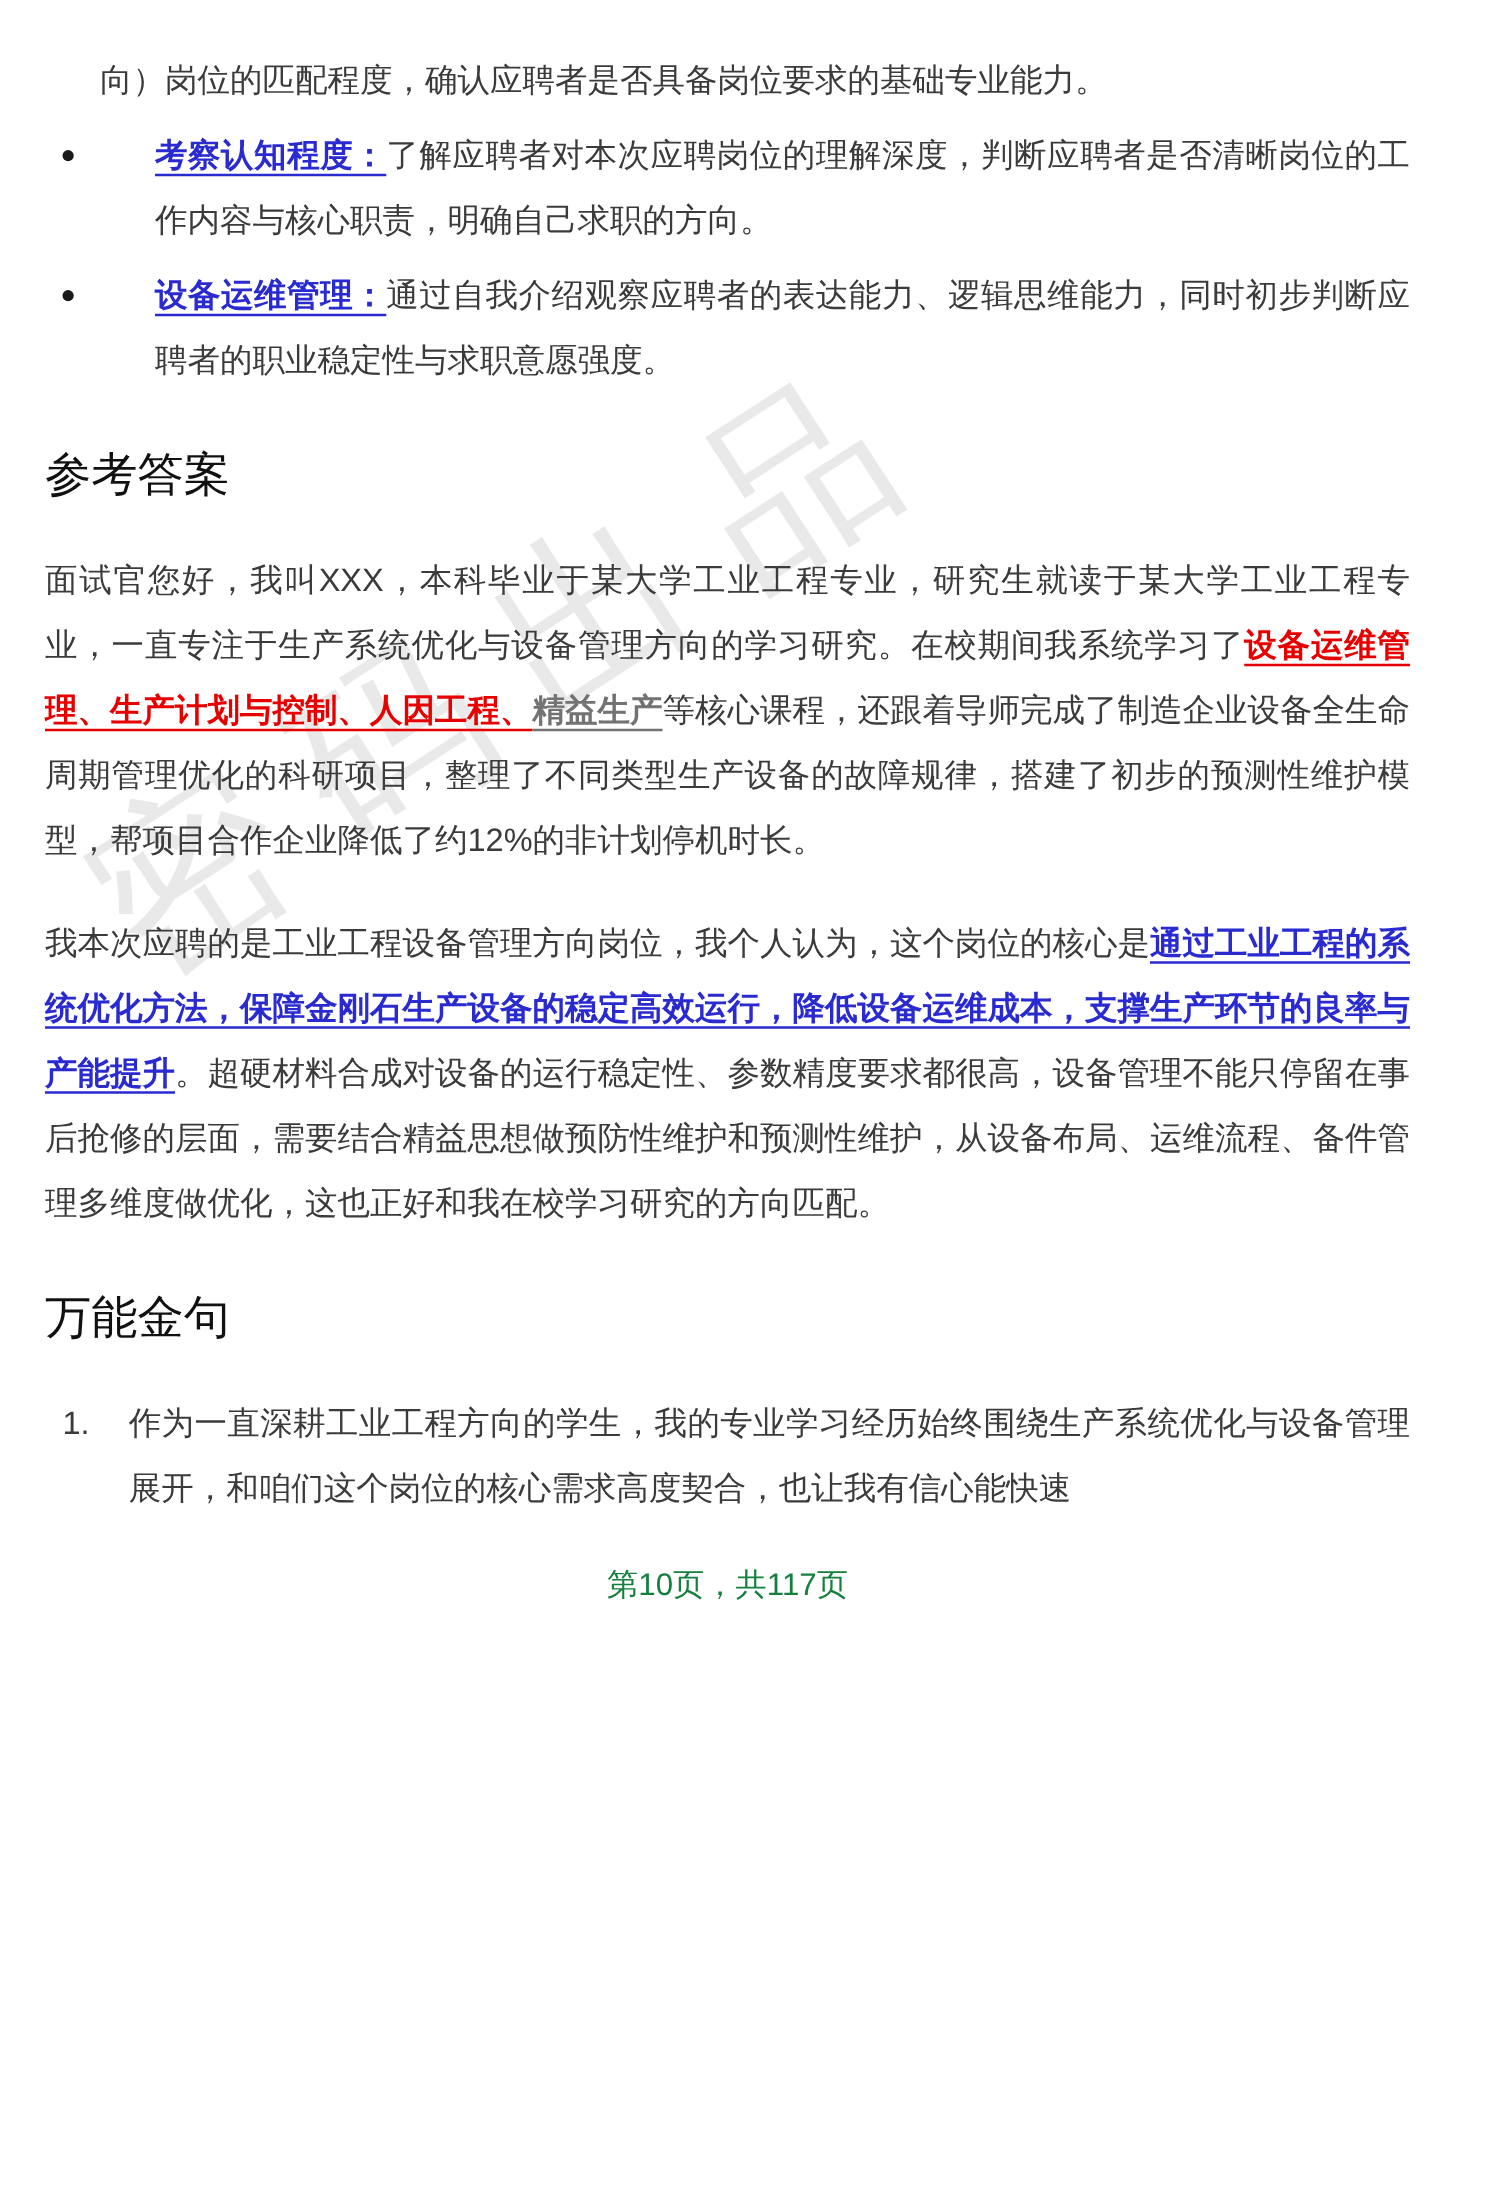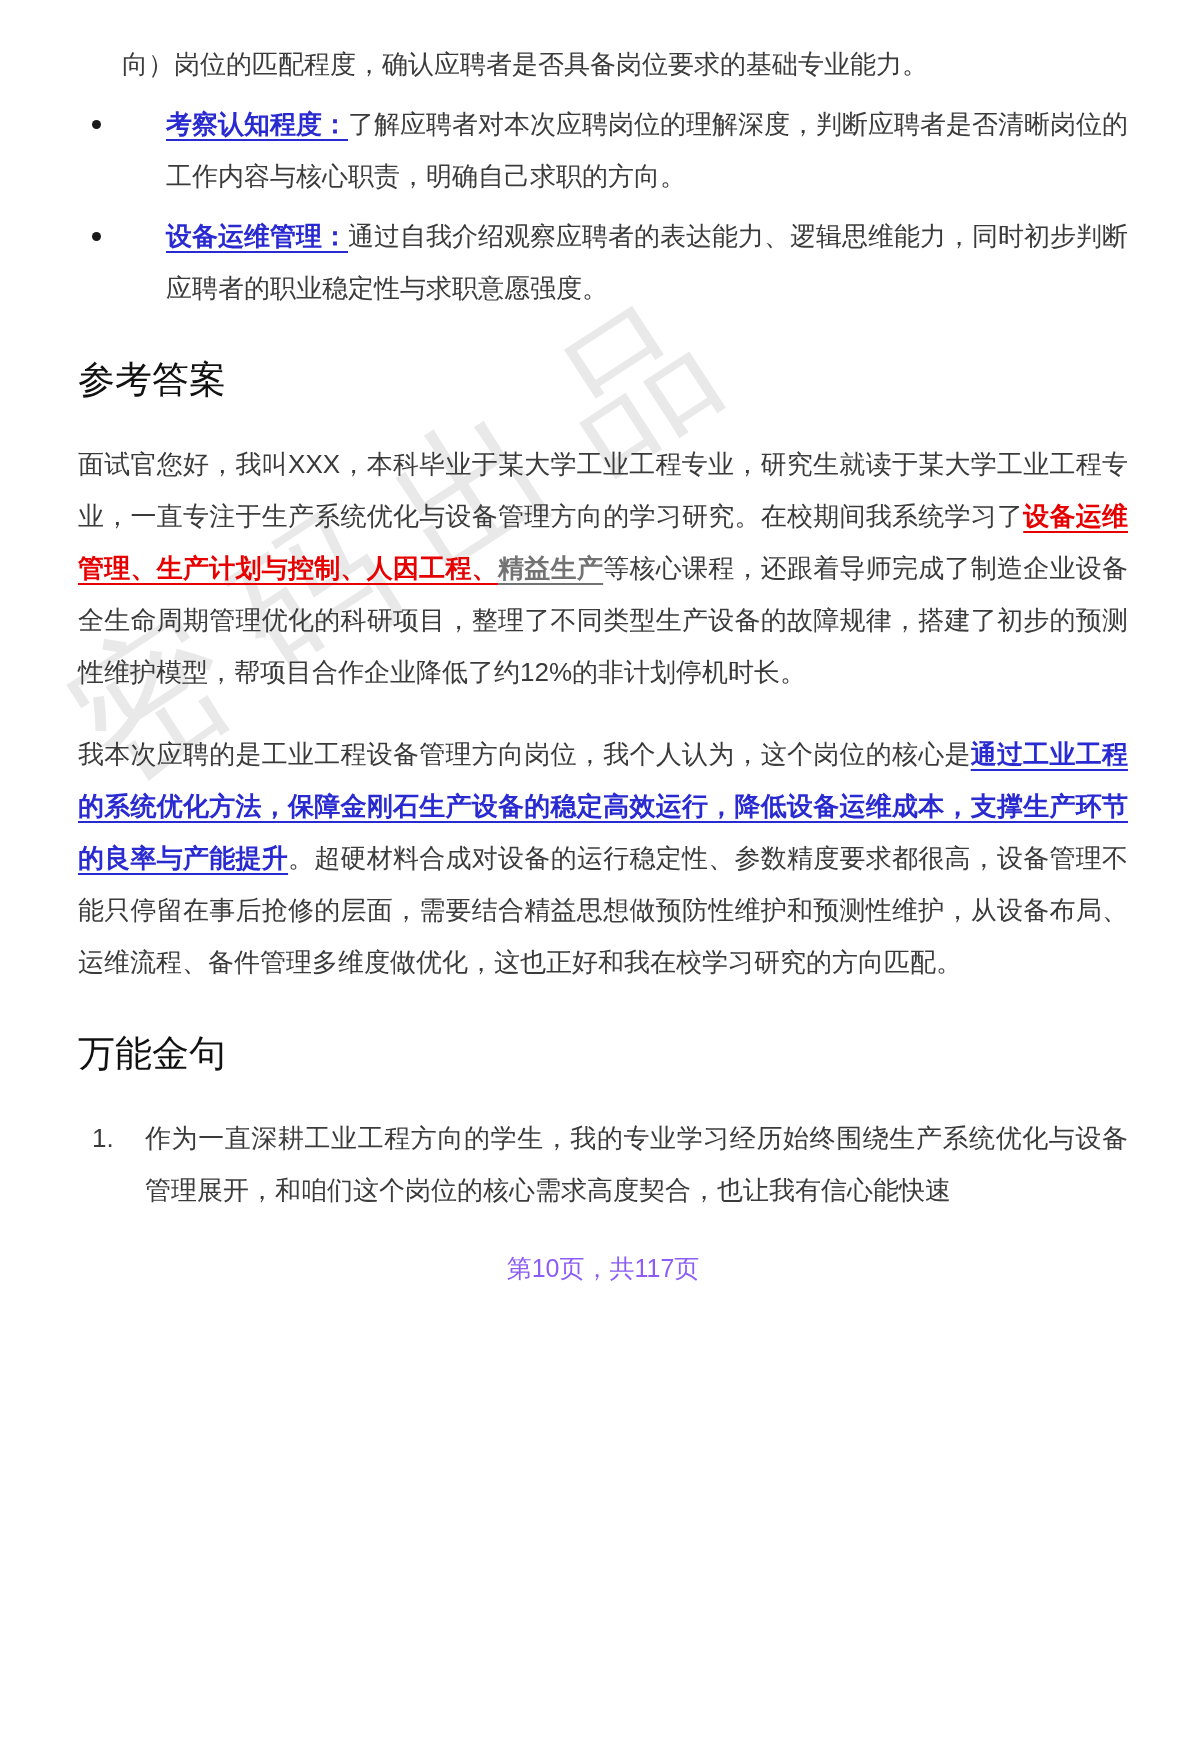--- a/index.html
+++ b/index.html
@@ -10,21 +10,21 @@
     margin:0 auto;
     background:#ffffff;
     overflow:hidden;
     font-family:"Liberation Sans","DejaVu Sans",sans-serif;
     color:#3b3b3b;
     box-sizing:border-box;
   }
   .content{
     position:relative;
     z-index:2;
-    padding:38px 72px 0 78px;
+    padding:38px 72px 0 36px;
     font-size:26px;
     line-height:52px;
     text-align:justify;
   }
   .watermark{
     position:absolute;
     z-index:1;
     left:90px;
     top:640px;
     font-size:150px;
@@ -86,21 +86,21 @@
     color:#737373;
     font-weight:bold;
     text-decoration:underline;
     text-decoration-thickness:2px;
     text-underline-offset:6px;
   }
   .footer{
     margin-top:32px;
     text-align:center;
     font-size:25px;
-    color:#8b5cf6;
+    color:#15803d;
     line-height:40px;
   }
 </style>
 </head>
 <body>
 
 <div class="page">
   <div class="watermark">密码出品</div>
   <div class="content">
     <div id="doc-blocks">

